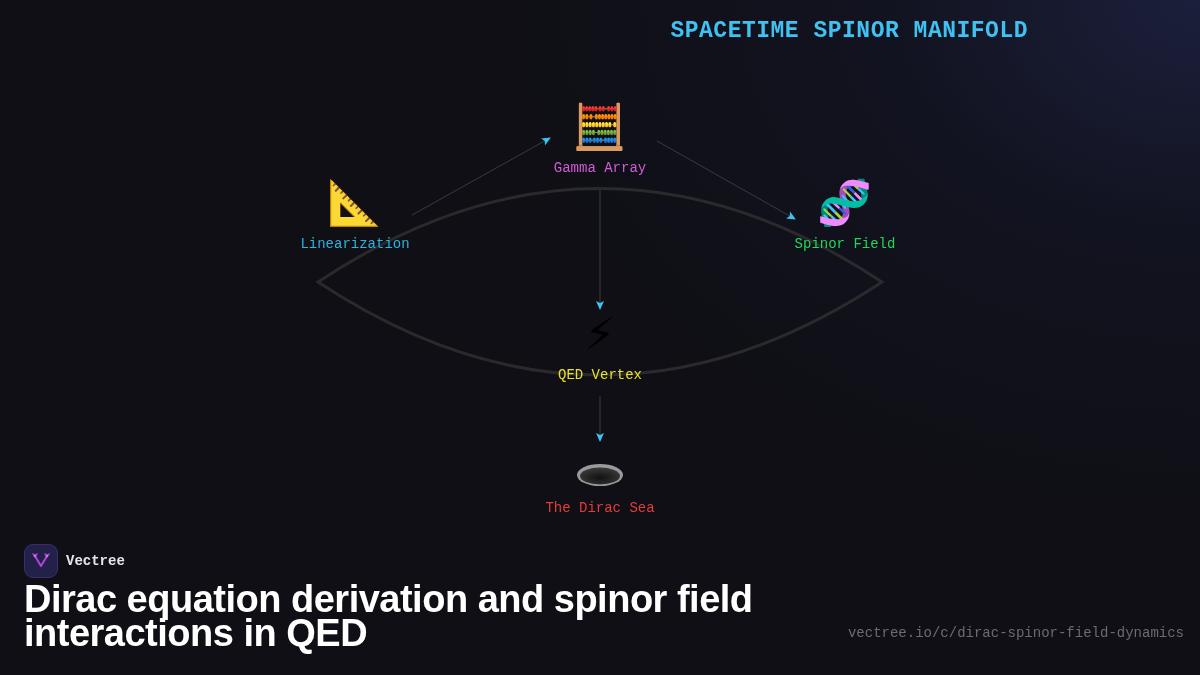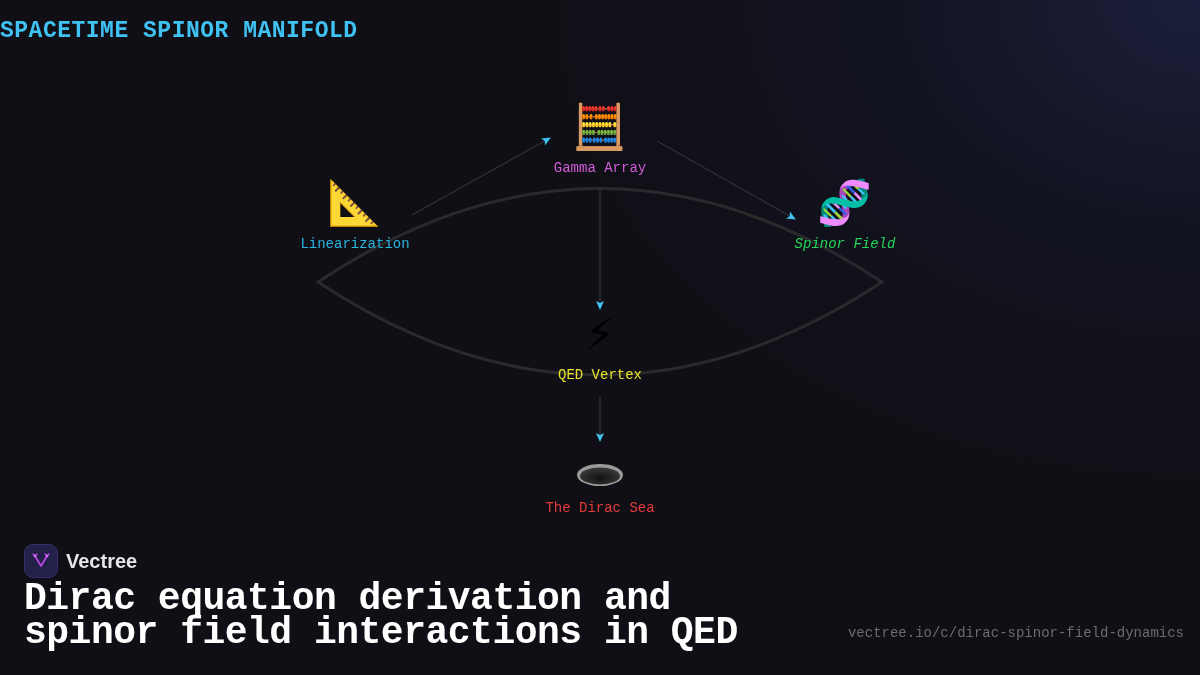--- a/index.html
+++ b/index.html
@@ -8,21 +8,21 @@
     background: #0f0f15;
     font-family: "Liberation Mono", "DejaVu Sans Mono", monospace;
   }
   .bg-glow {
     position: absolute; inset: 0;
     background:
       radial-gradient(ellipse 700px 520px at 1200px 0px, rgba(30,34,66,0.85) 0%, rgba(22,24,46,0.45) 45%, rgba(15,15,21,0) 100%);
     pointer-events: none;
   }
   .title {
-    position: absolute; top: 18px; left: 0; width: 1028px; text-align: left;
+    position: absolute; top: 18px; left: 0; width: 1028px; text-align: right;
     font-family: "Liberation Mono", "DejaVu Sans Mono", monospace;
     font-weight: bold; font-size: 23px; color: #3fc1f2; letter-spacing: 0.5px;
   }
   svg.diagram { position: absolute; left: 0; top: 0; }
   .node {
     position: absolute; width: 140px; margin-left: -70px; text-align: center;
   }
   .node .icon {
     font-size: 44px; line-height: 54px; height: 54px; display: block;
     font-family: "DejaVu Sans", sans-serif;
@@ -33,27 +33,27 @@
   }
   .brand {
     position: absolute; left: 24px; top: 544px; display: flex; align-items: center; gap: 8px;
   }
   .brand-logo {
     width: 34px; height: 34px; border-radius: 9px; background: #23204a;
     border: 1px solid #35306a; box-sizing: border-box;
     display: flex; align-items: center; justify-content: center;
   }
   .brand-name {
-    color: #e4e4ea; font-weight: bold; font-size: 20px;
-    font-family: Liberation Sans, sans-serif;
+    color: #e4e4ea; font-weight: bold; font-size: 14px;
+    font-family: Liberation Mono, monospace;
   }
   .headline {
     position: absolute; left: 24px; top: 582px; width: 800px;
     color: #ffffff; font-weight: bold; font-size: 38px; line-height: 34px;
-    font-family: Liberation Mono, monospace;
+    font-family: Liberation Sans, sans-serif;
     letter-spacing: -0.5px;
   }
   .url {
     position: absolute; right: 16px; top: 625px;
     color: #6b6b72; font-size: 14px;
     font-family: "Liberation Mono", "DejaVu Sans Mono", monospace;
   }
 </style>
 </head>
 <body>
@@ -82,21 +82,21 @@
   <span class="label" style="color:#d35ad8;">Gamma Array</span>
 </div>
 
 <div class="node" style="left:355px; top:176px;">
   <span class="icon">📐</span>
   <span class="label" style="color:#2ab4e0;">Linearization</span>
 </div>
 
 <div class="node" style="left:845px; top:176px;">
   <span class="icon">🧬</span>
-  <span class="label" style="color:#22d65a;font-style:italic;">Spinor Field</span>
+  <span class="label" style="color:#22d65a;">Spinor Field</span>
 </div>
 
 <div class="node" style="left:600px; top:307px;">
   <span class="icon">⚡</span>
   <span class="label" style="color:#e8e22a;">QED Vertex</span>
 </div>
 
 <div class="node" style="left:600px; top:440px;">
   <span class="icon">
     <svg width="50" height="54" viewBox="0 0 50 54" style="vertical-align:middle;">

